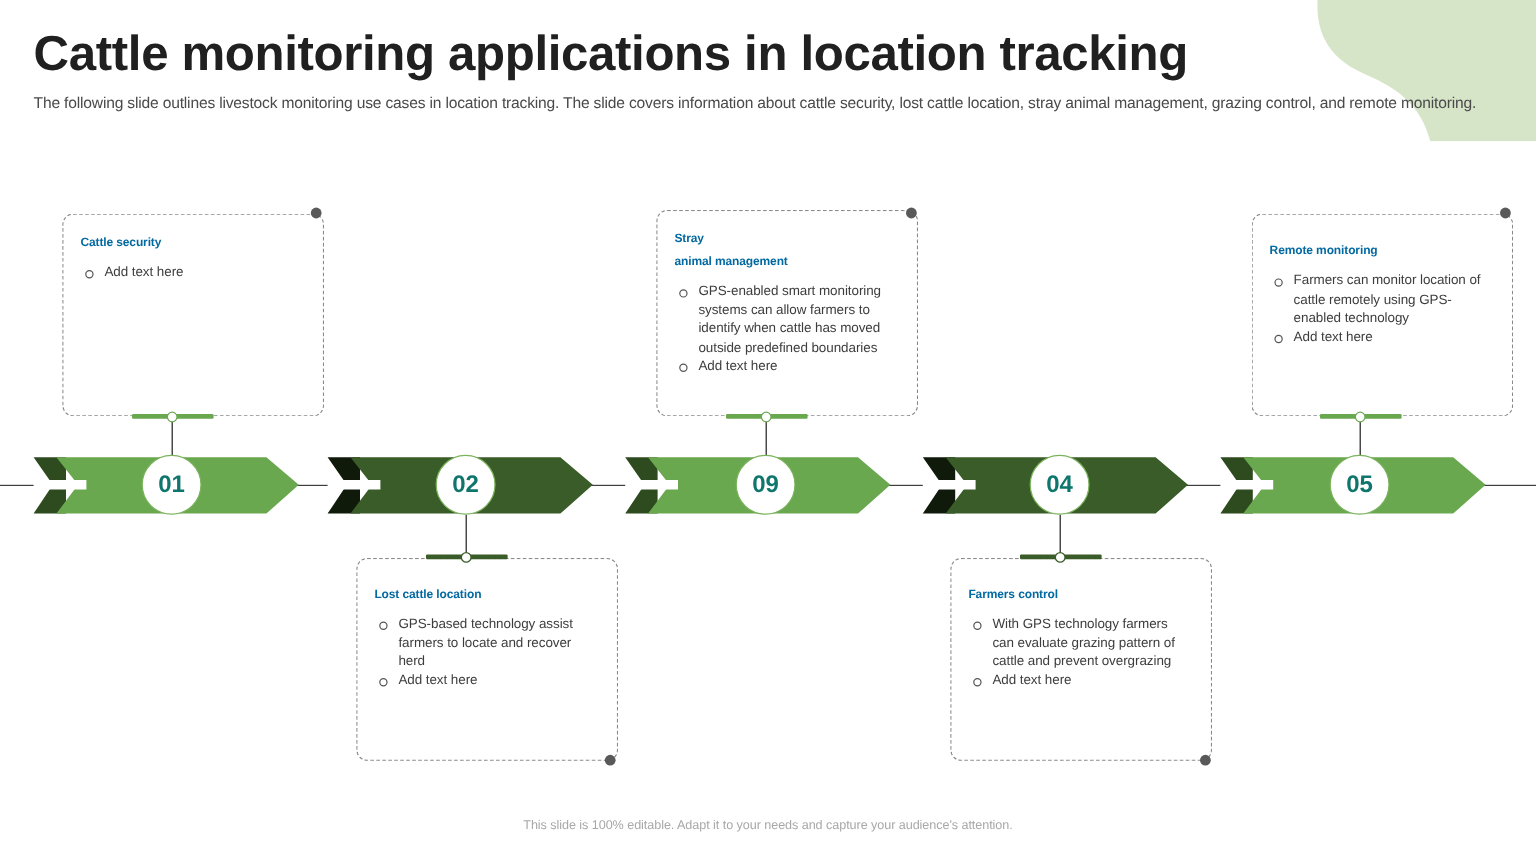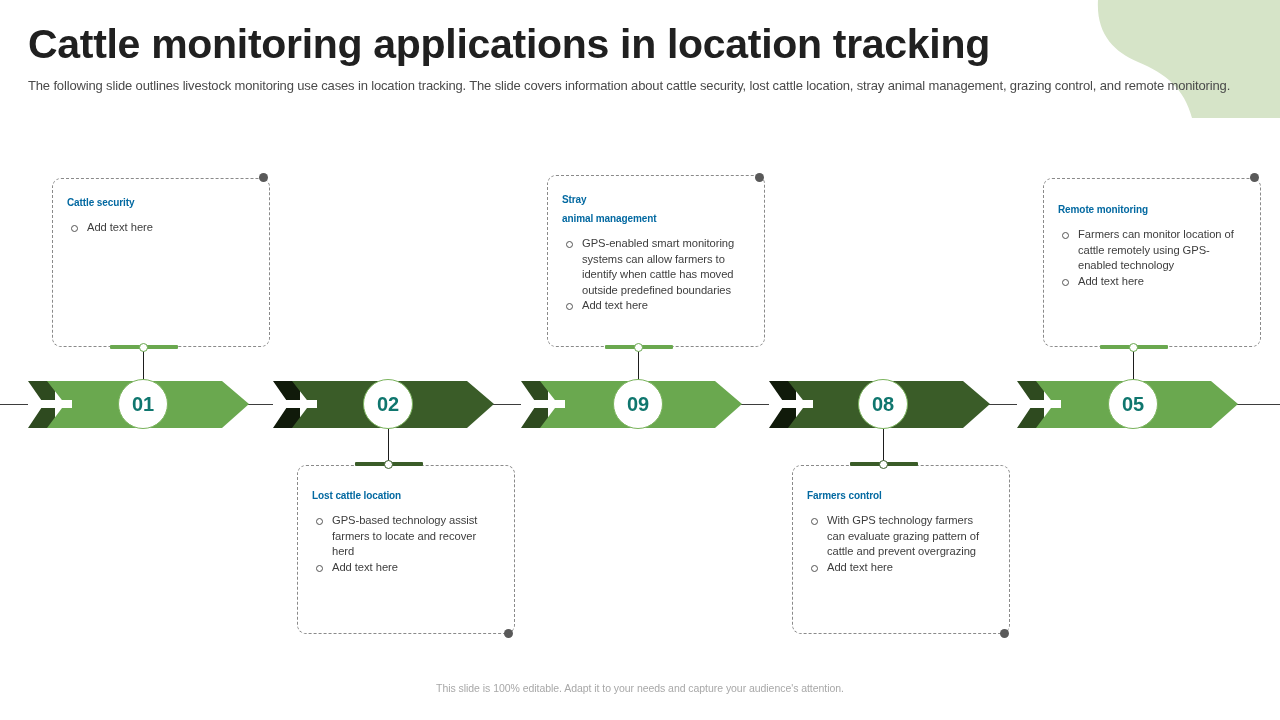--- a/index.html
+++ b/index.html
@@ -216,21 +216,21 @@
     <g>
       <path d="M1017,381 L1044,381 L1044,428 L1017,428 L1033,404 Z" fill="#2e4a1f"></path>
       <path d="M1036,381 L1211,381 L1238,404 L1211,428 L1036,428 L1054,404 Z" fill="#6aa84f"></path>
       <path d="M1017,400 L1061,400 L1061,408 L1017,408 Z" fill="#ffffff"></path>
     </g>
   </svg>
 
   <div class="node" style="left:118px; top:379px;">01</div>
   <div class="node" style="left:363px; top:379px;">02</div>
   <div class="node" style="left:613px; top:379px;">09</div>
-  <div class="node" style="left:858px; top:379px;">08</div>
+  <div class="node" style="left:858px; top:379px;">04</div>
   <div class="node" style="left:1108px; top:379px;">05</div>
 
   <div class="stem" style="left:143px; top:349px; height:31px;"></div>
   <div class="stem" style="left:388px; top:429px; height:32px;"></div>
   <div class="stem" style="left:638px; top:349px; height:31px;"></div>
   <div class="stem" style="left:883px; top:429px; height:32px;"></div>
   <div class="stem" style="left:1133px; top:349px; height:31px;"></div>
 
   <div class="greenbar" style="left:110px; top:345px; width:68px;"></div>
   <div class="bar-dot" style="left:139px; top:343px;"></div>

